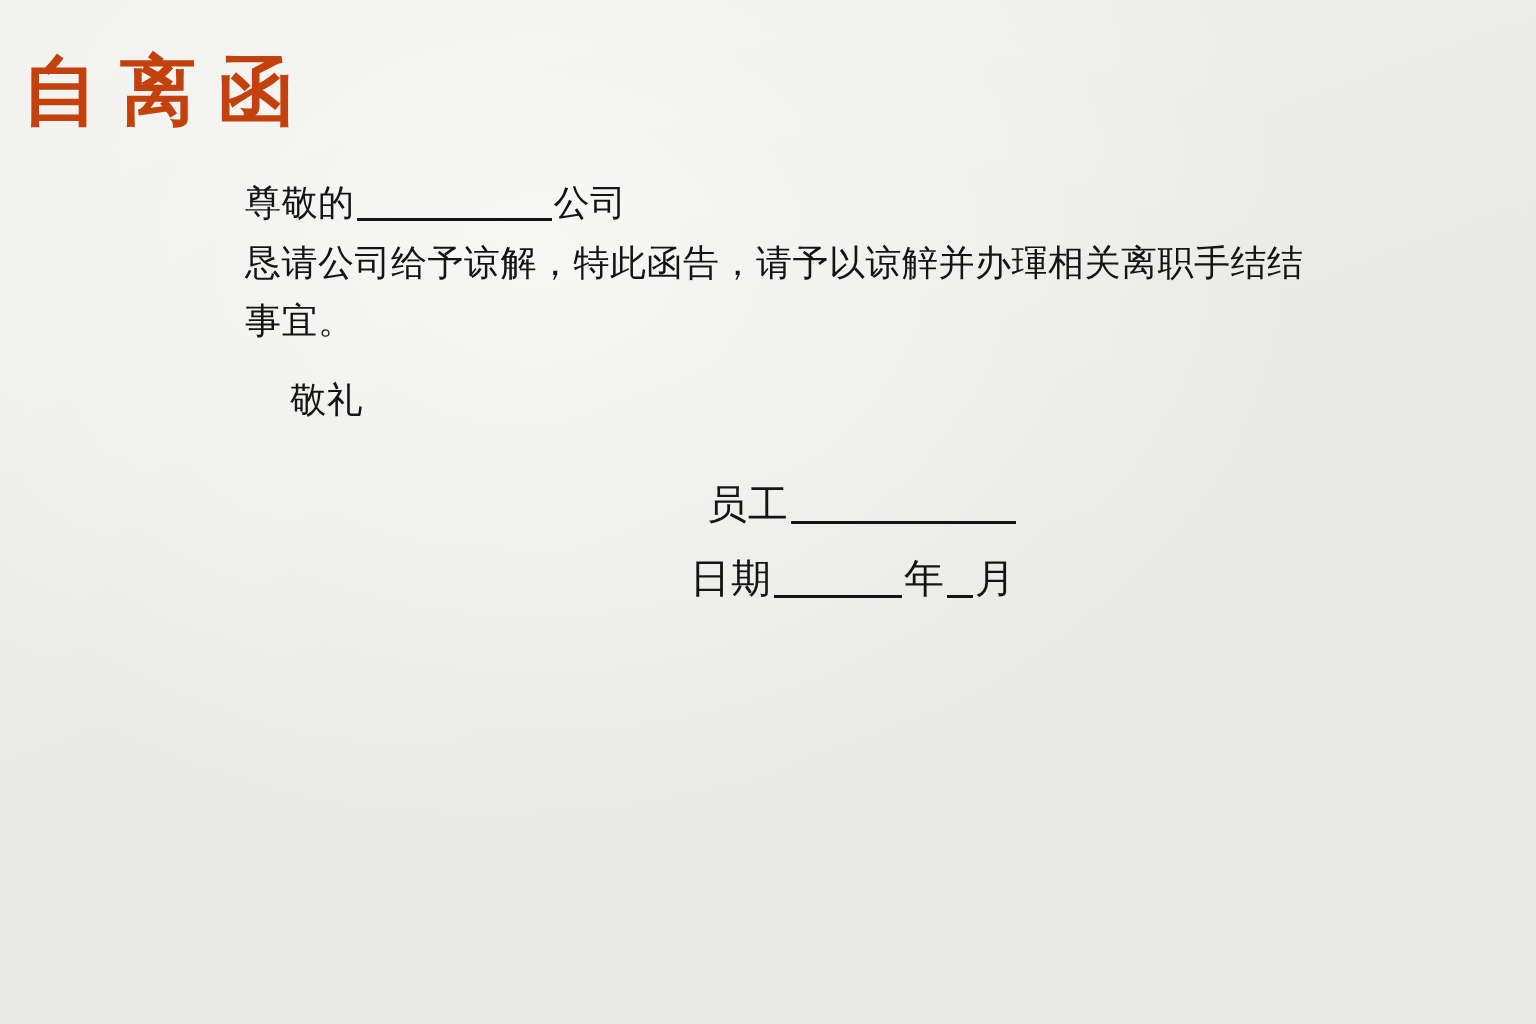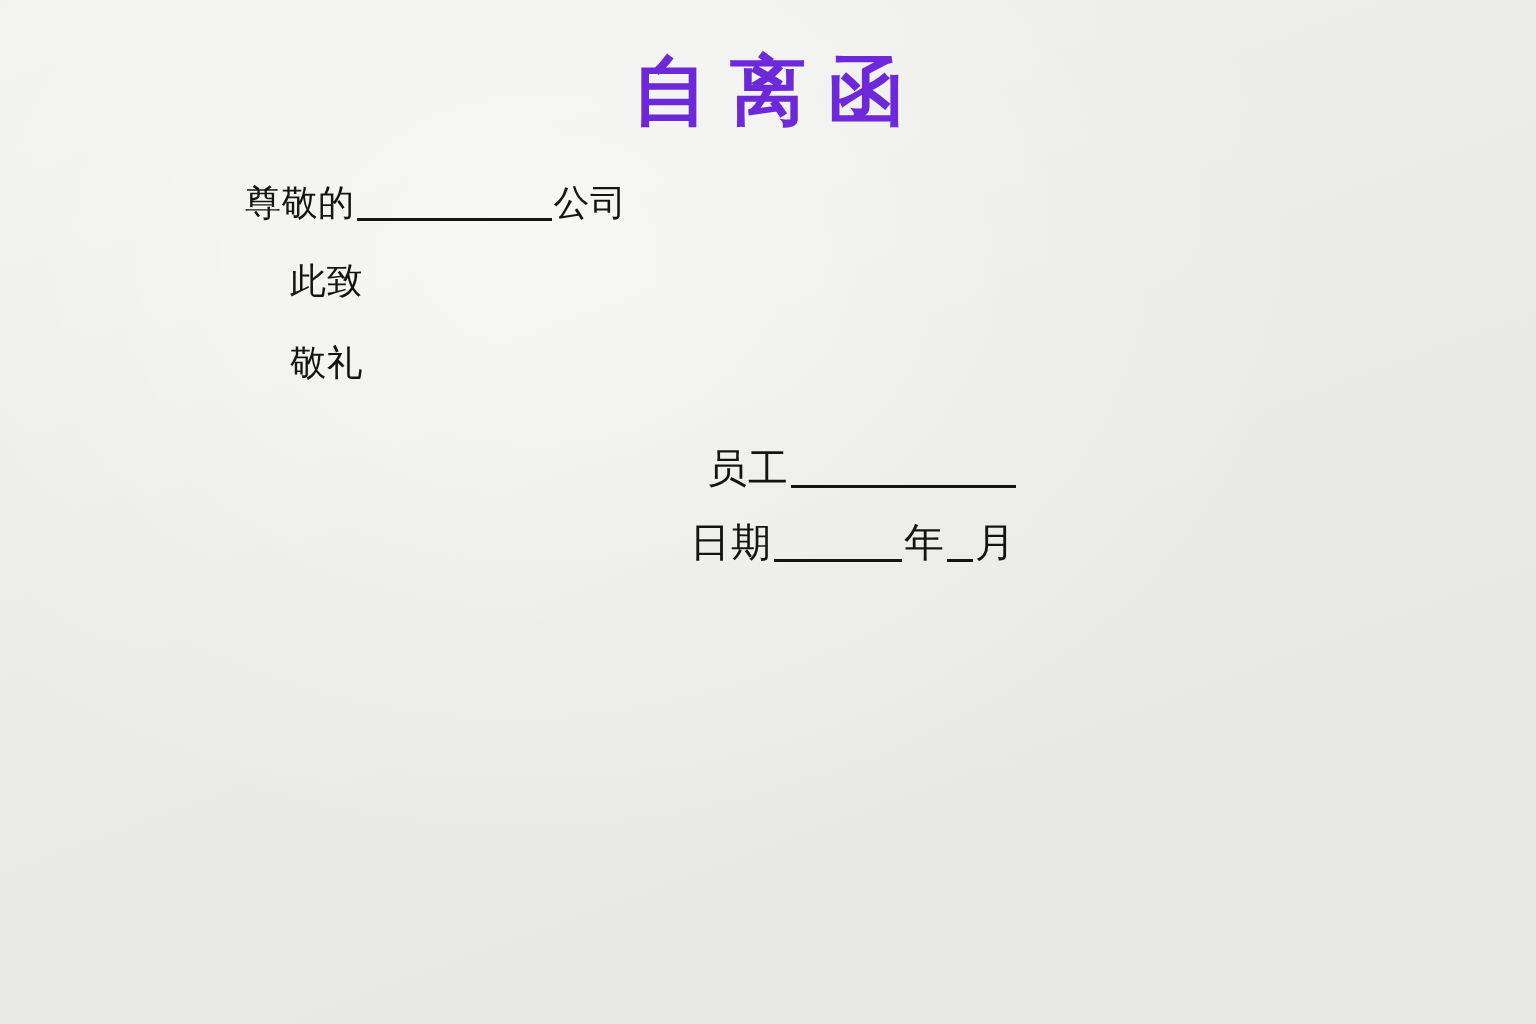--- a/index.html
+++ b/index.html
@@ -29,28 +29,27 @@
 
   .page {
     position: relative;
     width: 1536px;
     height: 1024px;
     box-sizing: border-box;
     padding: 0;
   }
 
   .doc-title {
-    text-align: center;
     font-size: 76px;
     font-weight: 700;
     letter-spacing: 22px;
     text-indent: 22px;
     margin: 46px 0 0 0;
     line-height: 1.18;
-    color: #6d28d9;
+    color: #c2410c;
   }
 
   .body-block {
     margin: 38px 0 0 0;
     padding: 0 220px 0 245px;
   }
 
   .para {
     font-size: 36px;
     line-height: 1.62;
@@ -130,23 +129,23 @@
 
   <h1 class="doc-title">自离函</h1>
 
   <div class="body-block">
 
     <p class="para">
       <span>尊敬的</span><span class="blank-long"></span><span>公司</span>
     </p>
 
 
+    <p class="para">恳请公司给予谅解，特此函告，请予以谅觪并办琿相关离职手结结事宜。</p>
 
     <div class="closing">
-      <p class="para">此致</p>
       <p class="para">敬礼</p>
     </div>
 
     <div class="signature-block">
       <div class="sig-line">
         <span>员工</span><span class="sig-blank-name"></span>
       </div>
       <div class="sig-line">
         <span>日期</span><span class="sig-blank-year"></span><span>年</span><span class="sig-blank-month"></span><span>月</span>
       </div>

